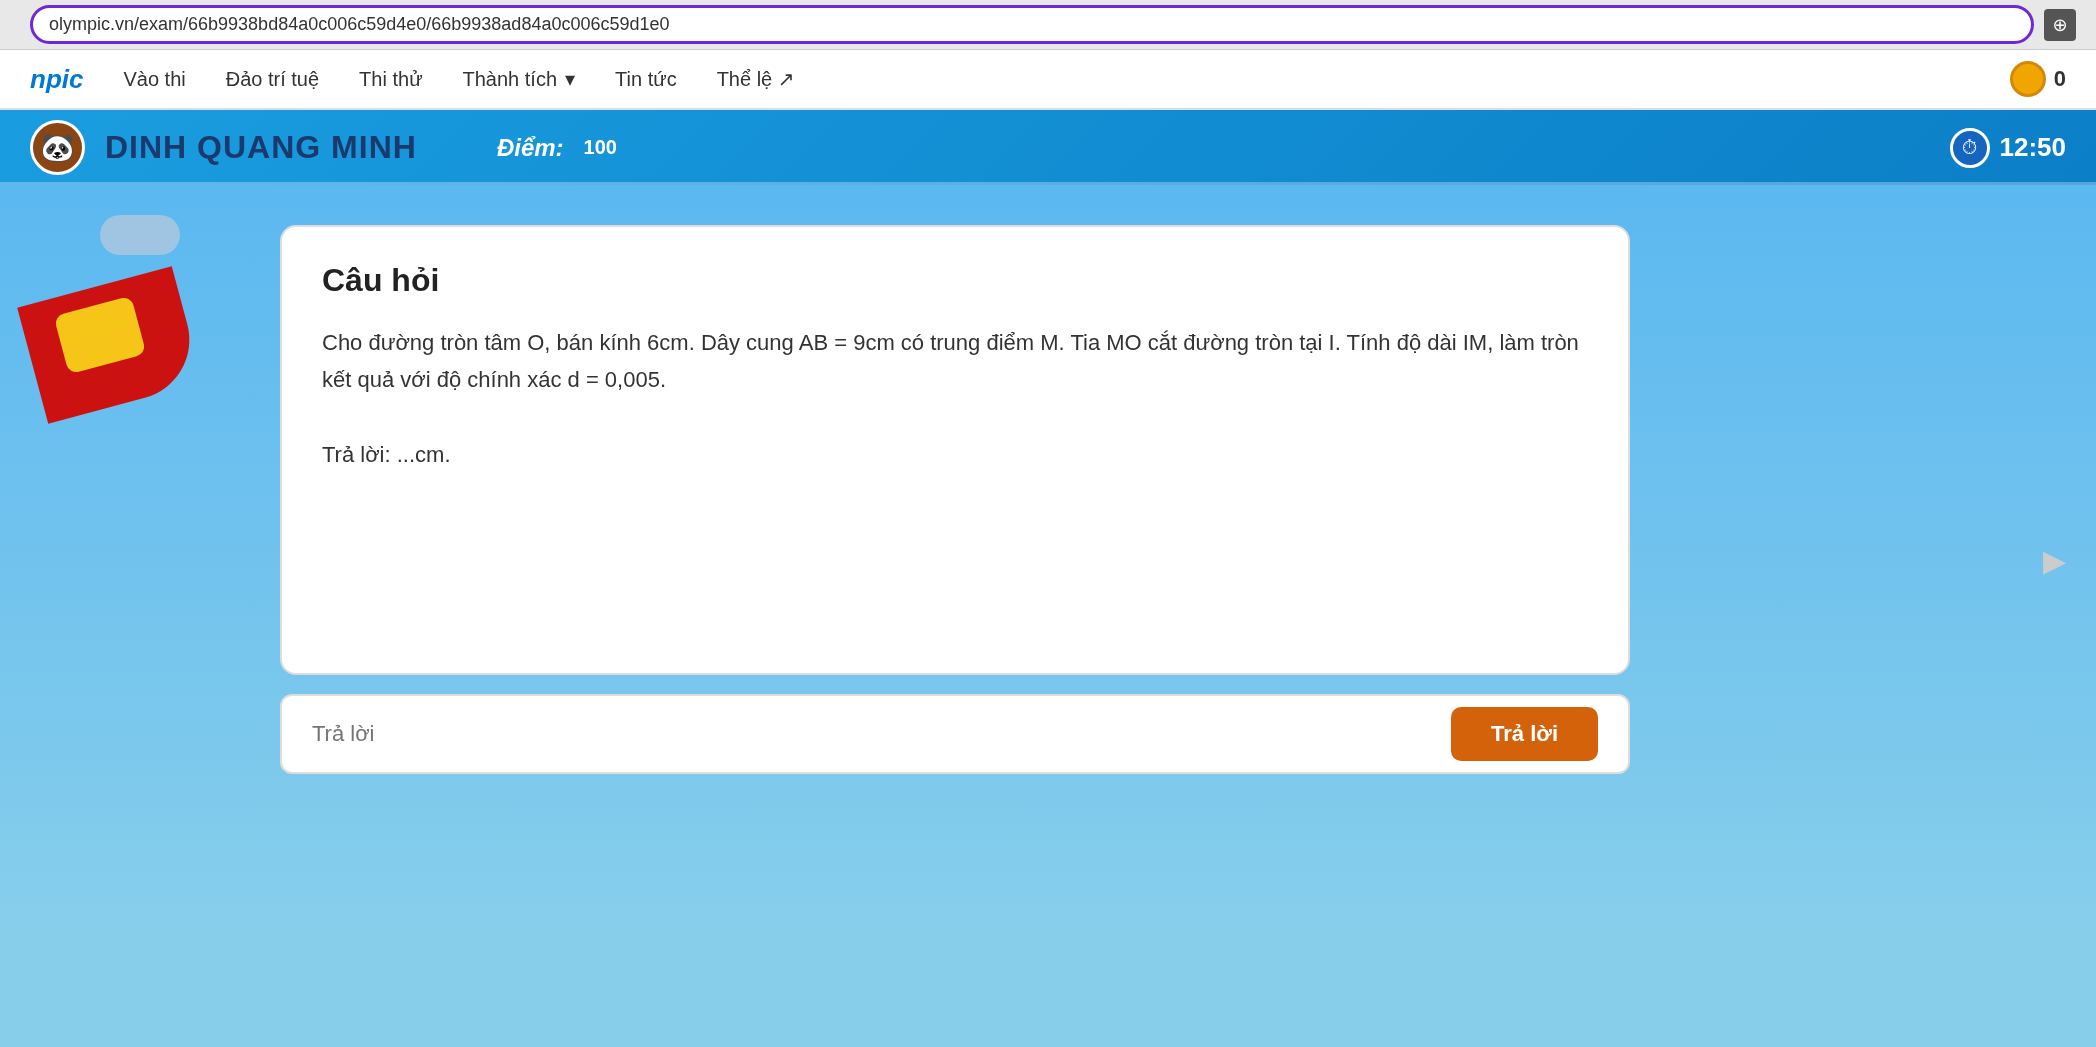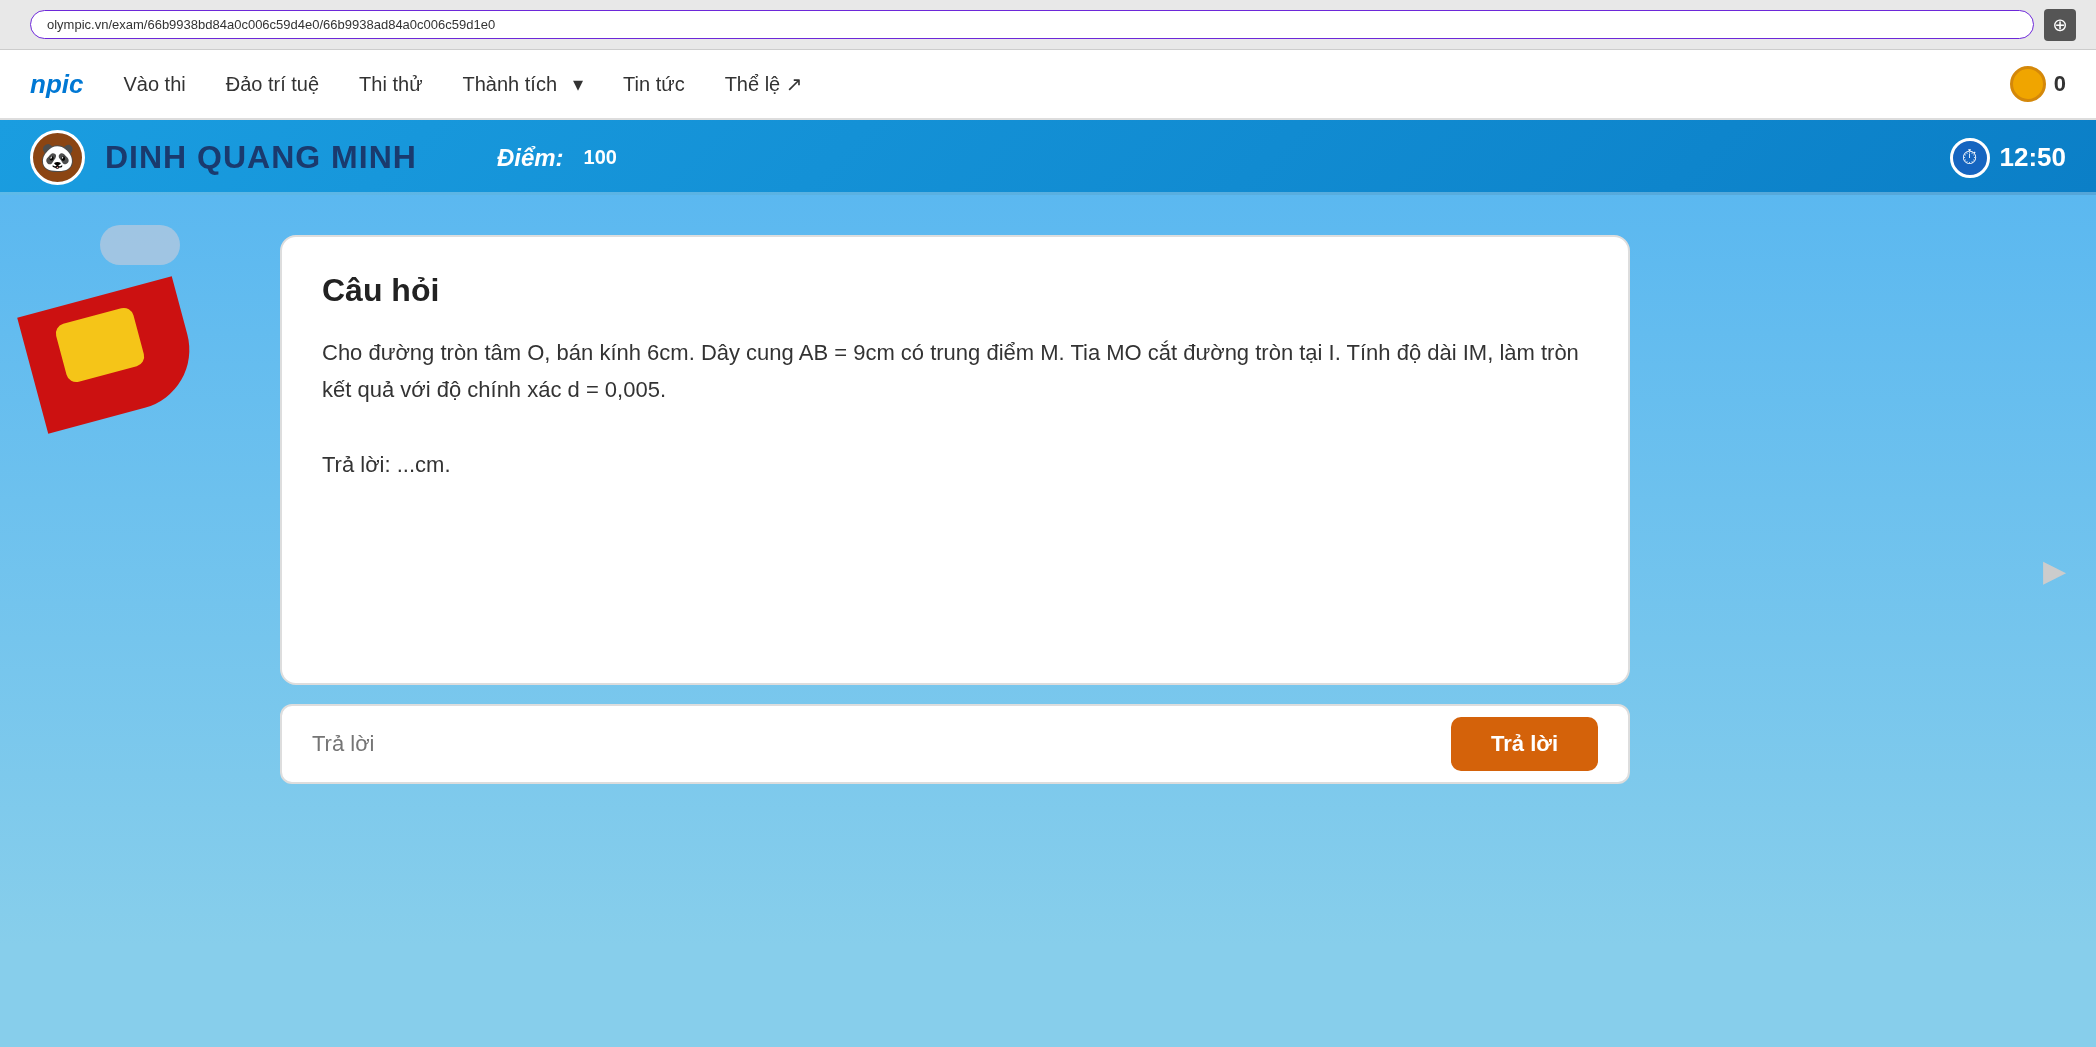--- a/index.html
+++ b/index.html
@@ -22,24 +22,24 @@
       background: #e8e8e8;
       height: 50px;
       display: flex;
       align-items: center;
       padding: 0 20px;
       border-bottom: 1px solid #ccc;
     }
 
     .browser-url {
       background: white;
-      border: 1px solid #6d28d9;
+      border: 3px solid #6d28d9;
       border-radius: 20px;
       padding: 6px 16px;
-      font-size: 13px;
+      font-size: 18px;
       color: #333;
       flex: 1;
       margin: 0 10px;
     }
 
     .browser-icon {
       width: 32px;
       height: 32px;
       background: #555;
       border-radius: 4px;
@@ -47,21 +47,21 @@
       display: flex;
       align-items: center;
       justify-content: center;
       color: white;
       font-size: 18px;
     }
 
     
     .nav-bar {
       background: white;
-      height: 70px;
+      height: 60px;
       display: flex;
       align-items: center;
       padding: 0 30px;
       border-bottom: 2px solid #ddd;
       gap: 40px;
     }
 
     .nav-logo {
       font-size: 26px;
       font-weight: bold;
@@ -74,21 +74,21 @@
       color: #333;
       cursor: pointer;
       white-space: nowrap;
     }
 
     .nav-item-arrow {
       font-size: 20px;
       color: #333;
       display: flex;
       align-items: center;
-      gap: 16px;
+      gap: 8px;
     }
 
     .nav-item-external {
       font-size: 20px;
       color: #333;
       display: flex;
       align-items: center;
       gap: 4px;
     }
 

